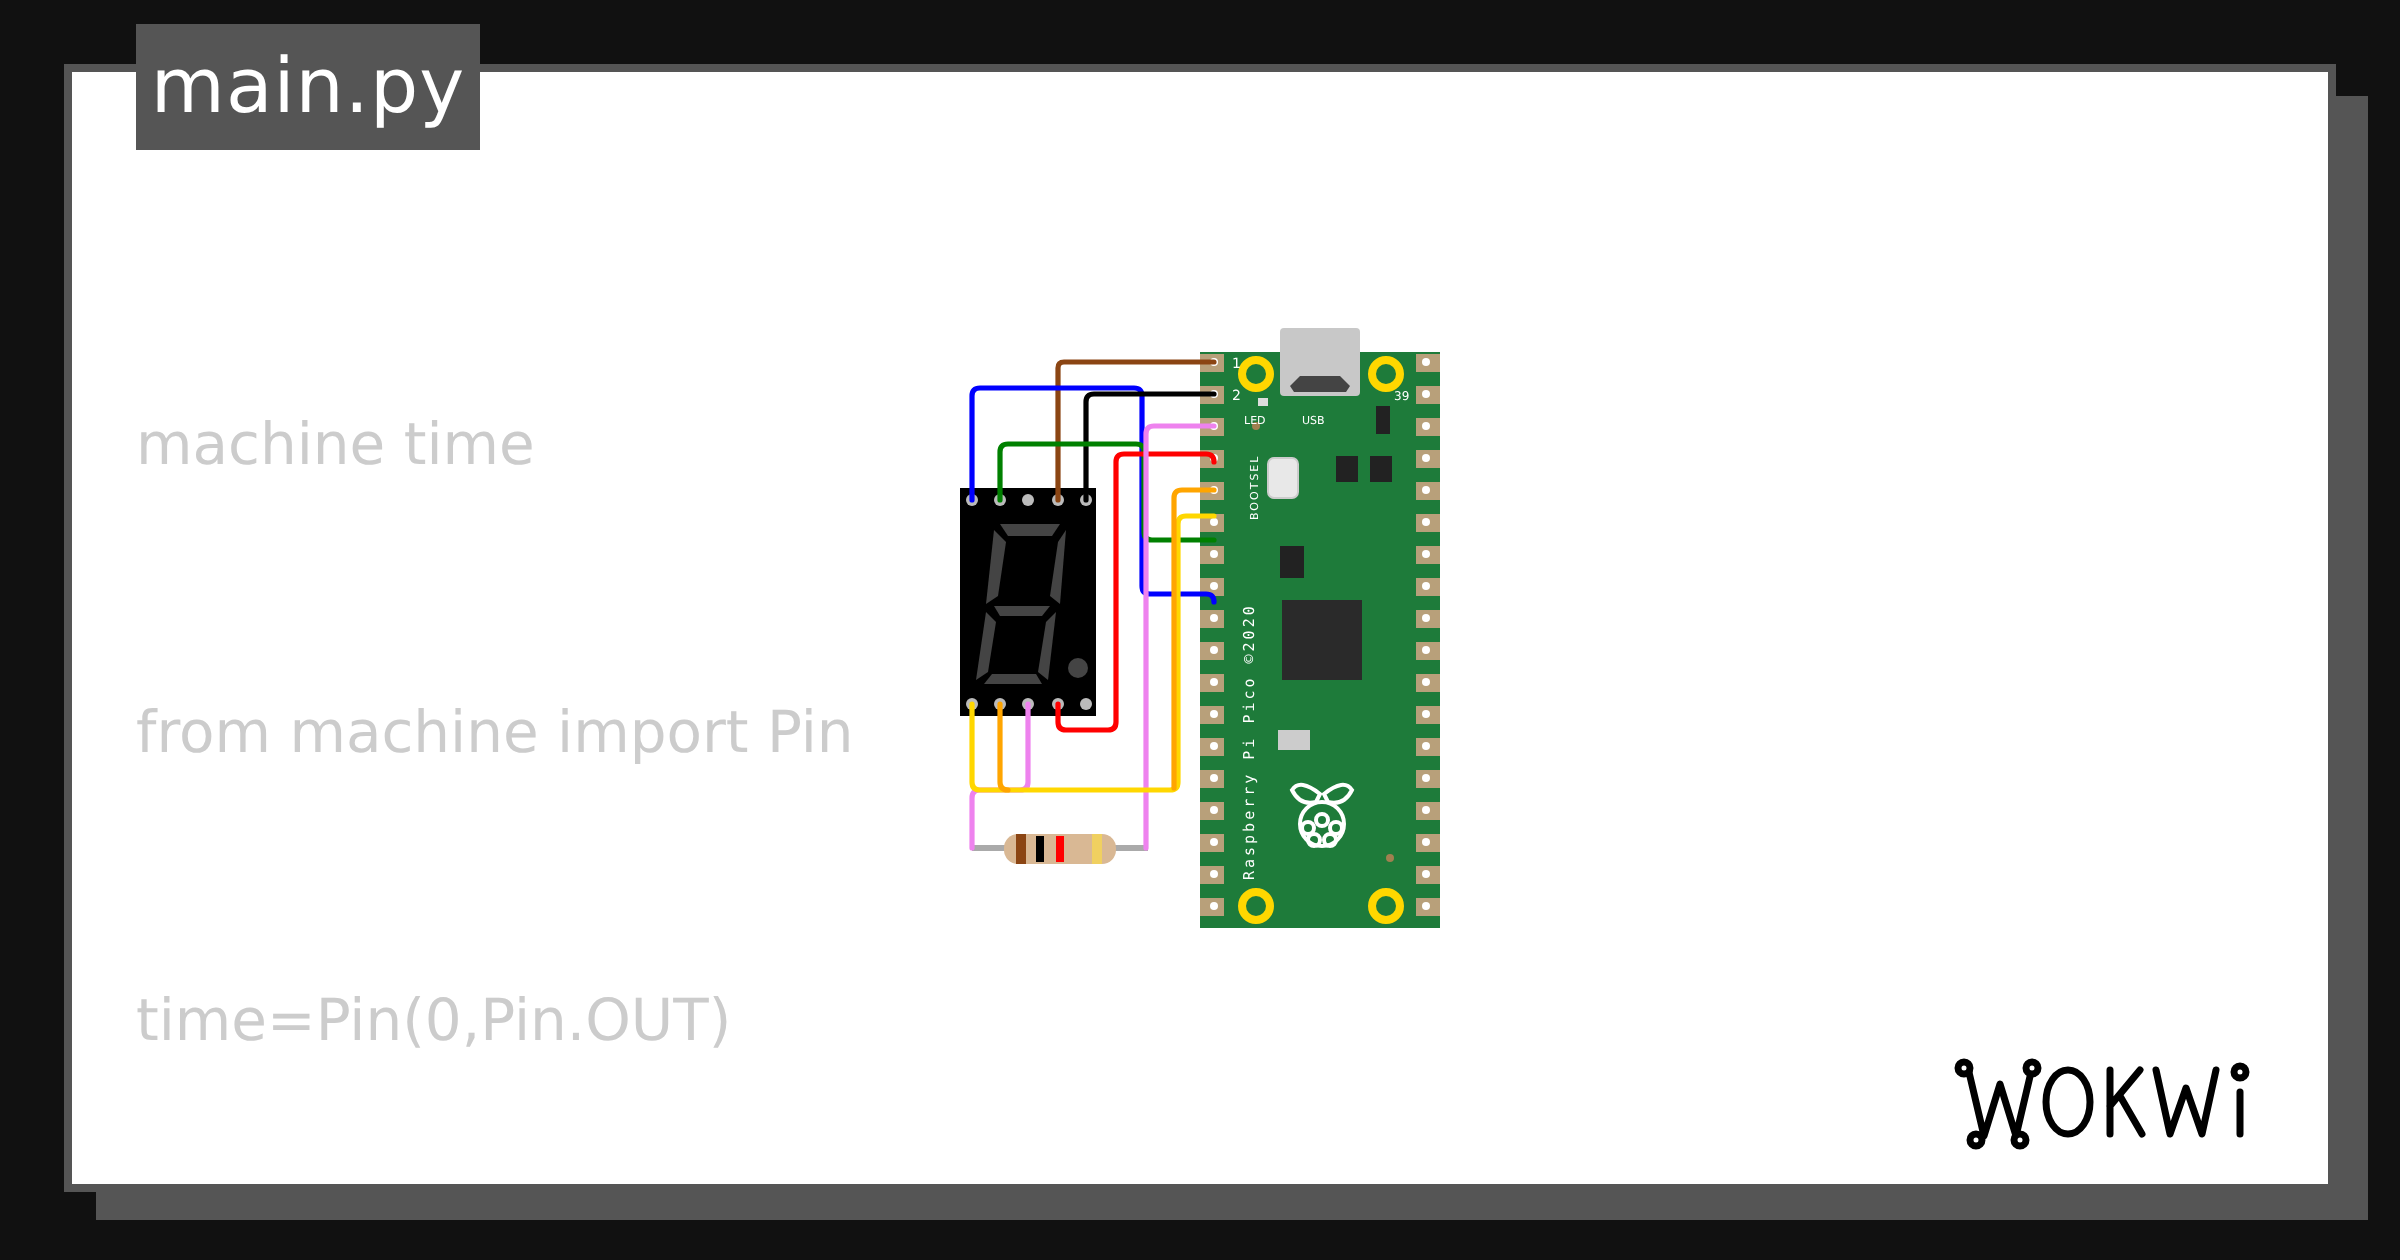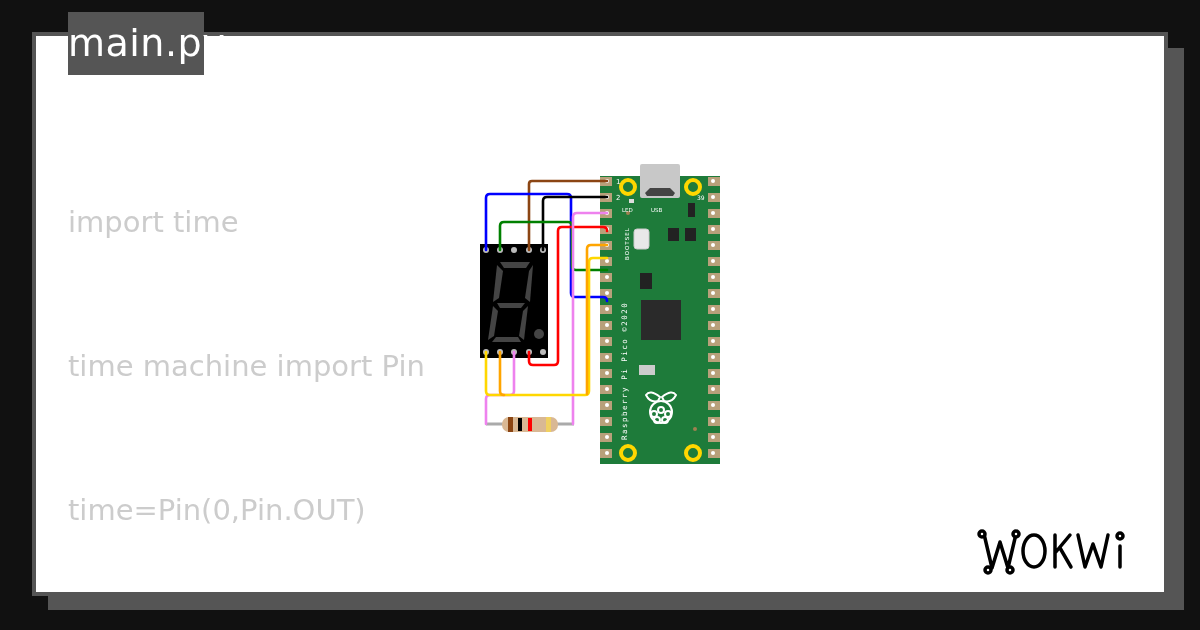--- a/index.html
+++ b/index.html
@@ -1,33 +1,33 @@
 <!DOCTYPE html>
 <html><head>
 <meta charset="utf-8">
 <style>
   html, body { margin:0; padding:0; }
   body { width:1200px; height:630px; background:#111111; position:relative; overflow:hidden; font-family:"DejaVu Sans", sans-serif; }
   .shadow { position:absolute; left:48px; top:48px; width:1136px; height:562px; background:#555555; }
   .card { position:absolute; left:32px; top:32px; width:1136px; height:564px; background:#555555; overflow:hidden; }
   .card-inner { position:absolute; left:4px; top:4px; right:4px; bottom:4px; background:#ffffff; overflow:hidden; }
-  .tab { position:absolute; left:68px; top:12px; height:63px; width:136px; background:#555555; color:#ffffff; font-size:38px; line-height:63px; text-align:center; letter-spacing:0.5px; }
+  .tab { position:absolute; left:68px; top:12px; height:63px; width:172px; background:#555555; color:#ffffff; font-size:38px; line-height:63px; text-align:center; letter-spacing:0.5px; }
   .code { position:absolute; left:32px; top:66px; color:#cccccc; font-size:29px; line-height:48px; white-space:pre; }
   .circuit { position:absolute; left:440px; top:124px; }
   .logo { position:absolute; left:944px; top:488px; }
 </style>
 </head>
 <body>
 
 <div class="shadow"></div>
 <div class="card">
   <div class="card-inner">
     <div class="code">
-      <div>import time</div>
-      <div>time machine import Pin</div>
+      <div>machine time</div>
+      <div>from machine import Pin</div>
       <div>time=Pin(0,Pin.OUT)</div>
       
       
       
       
       
       
       
       
     </div>

